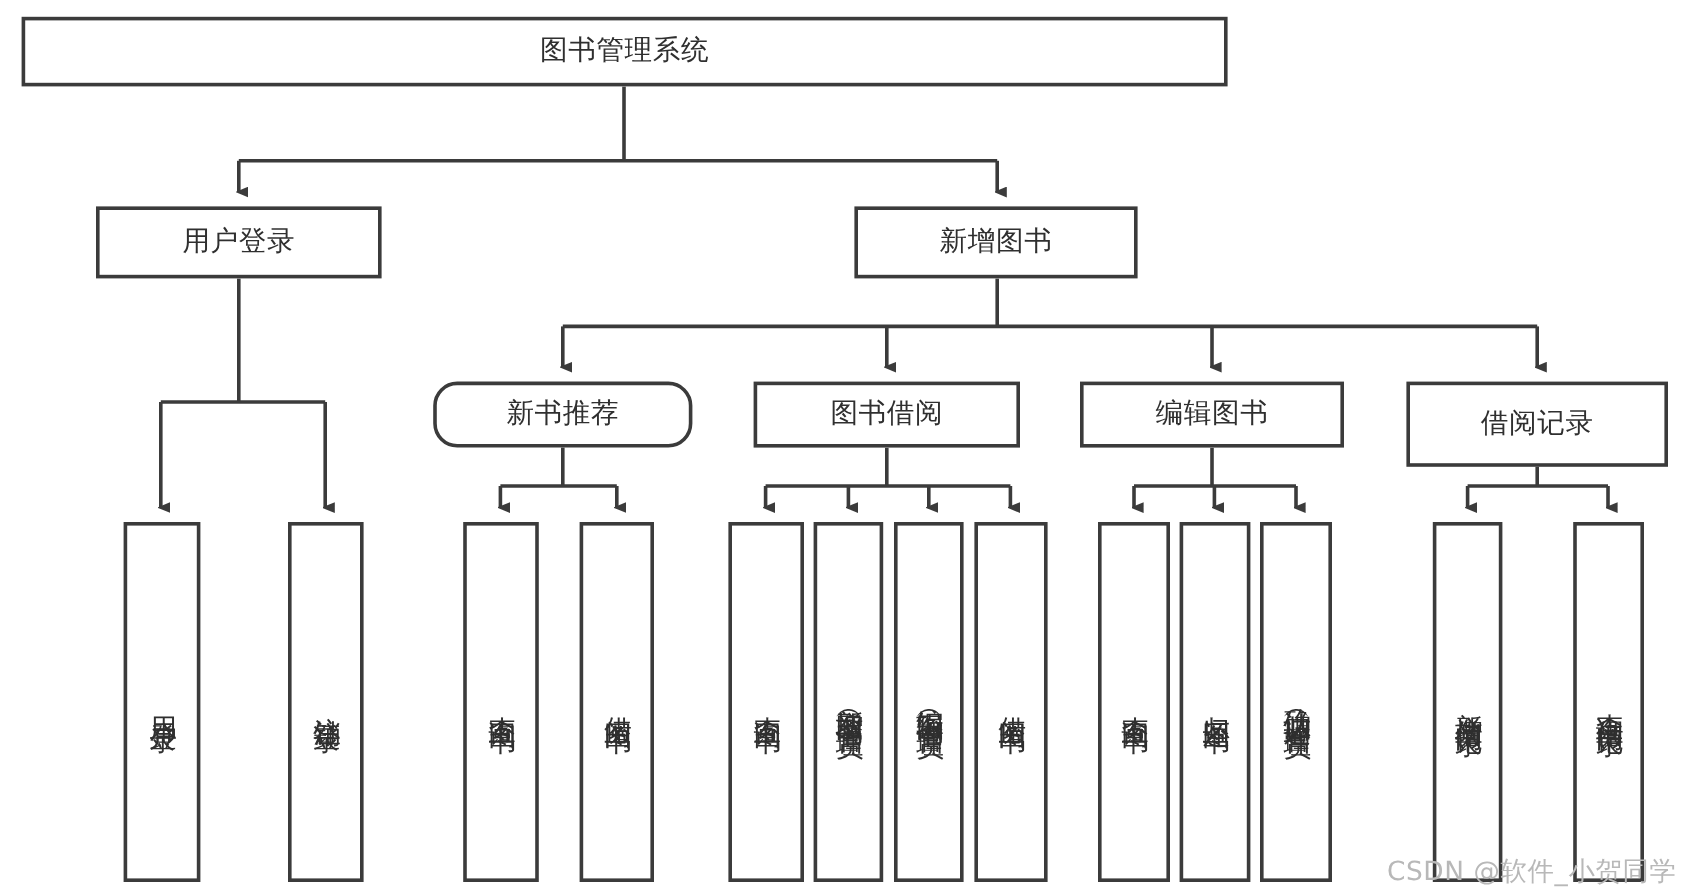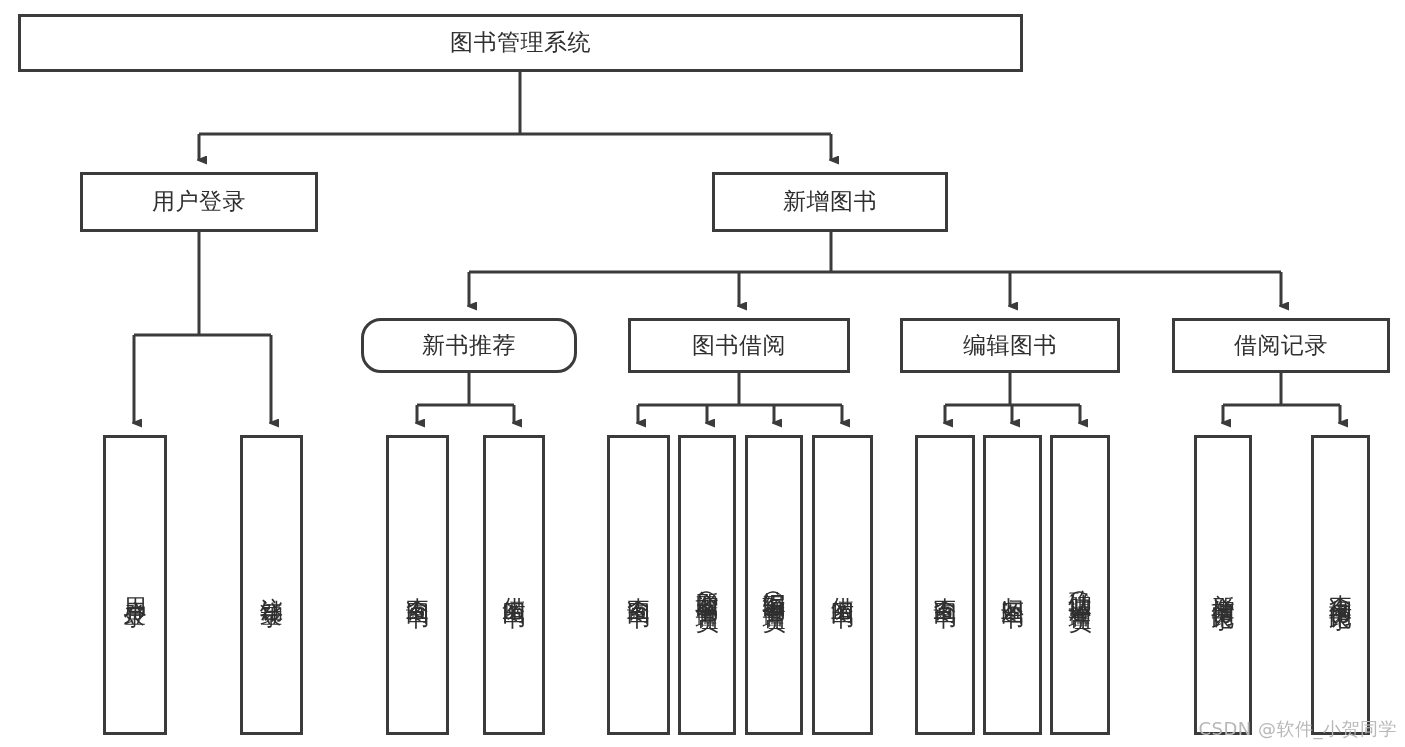--- a/index.html
+++ b/index.html
@@ -55,21 +55,21 @@
   }
   .node .txt {
     display: block;
     text-align: center;
     white-space: pre-line;
   }
   #watermark {
     position: absolute;
     right: 8px;
     bottom: 6px;
-    font-size: 18px;
+    font-size: 22px;
     color: #b8b8b8;
     letter-spacing: 0.5px;
     white-space: nowrap;
   }
 </style>
 </head>
 <body>
 
 <div id="canvas">
 
@@ -139,21 +139,21 @@
 
   <div class="node h" style="left:361px; top:318px; width:216px; height:55px;border-radius:20px;">
     <span class="txt">新书推荐</span>
   </div>
   <div class="node h" style="left:628px; top:318px; width:222px; height:55px;">
     <span class="txt">图书借阅</span>
   </div>
   <div class="node h" style="left:900px; top:318px; width:220px; height:55px;">
     <span class="txt">编辑图书</span>
   </div>
-  <div class="node h" style="left:1172px; top:318px; width:218px; height:55px;align-items:center;">
+  <div class="node h" style="left:1172px; top:318px; width:218px; height:71px;align-items:center;">
     <span class="txt">借阅记录</span>
   </div>
 
   <div class="node v" style="left:103px; top:435px; width:64px; height:300px;">
     <span class="txt">用户登录</span>
   </div>
   <div class="node v" style="left:240px; top:435px; width:63px; height:300px;">
     <span class="txt">注销登录</span>
   </div>
 

